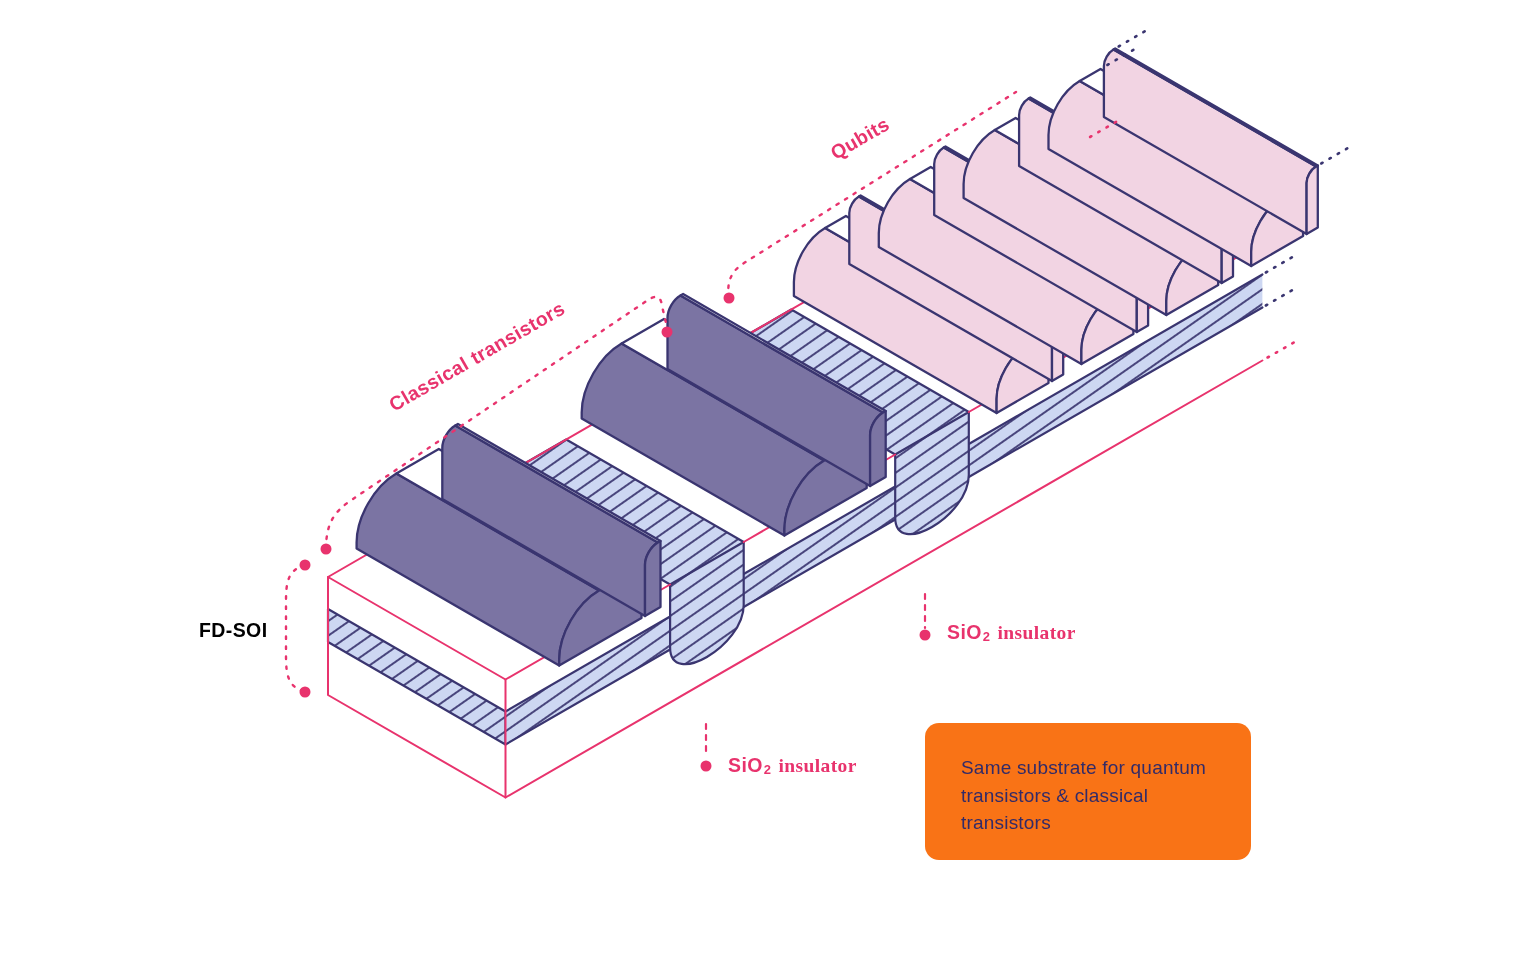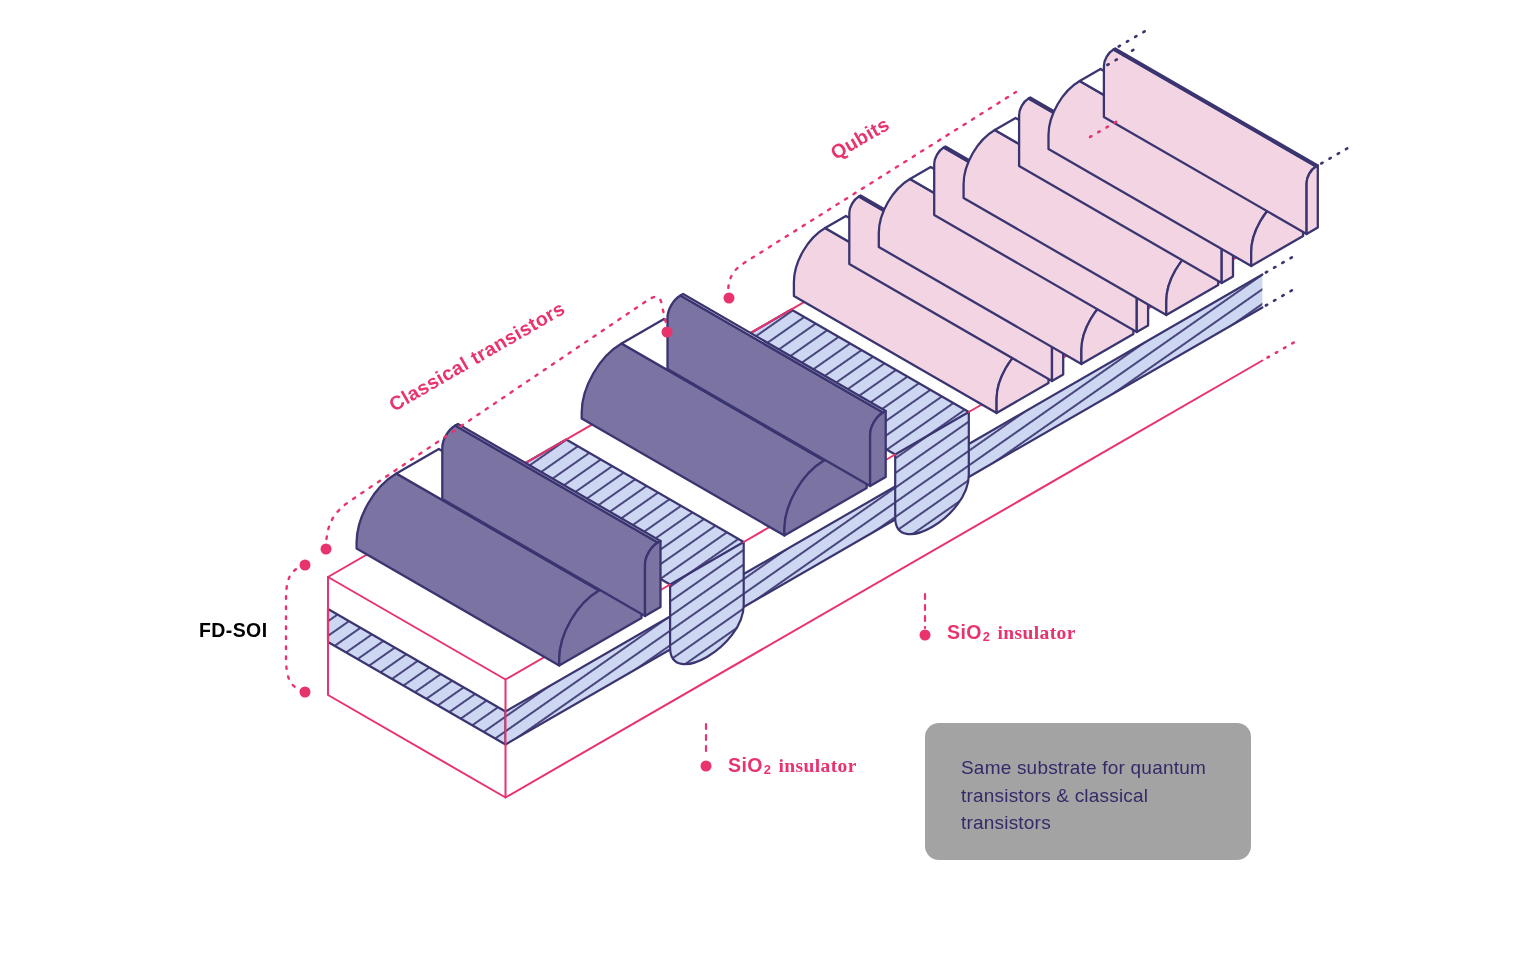--- a/index.html
+++ b/index.html
@@ -115,16 +115,16 @@
   <div class="lbl rot" id="lbl-qubits" style="left: 800px; top: 127px; width: 120px; color: rgb(232, 51, 109);">Qubits</div>
 
   <div class="lbl sio2" id="lbl-sio2-a" style="left: 728px; top: 754px; color: rgb(232, 51, 109);">
     <span>SiO</span><sub>2</sub><span class="rest">insulator</span>
   </div>
 
   <div class="lbl sio2" id="lbl-sio2-b" style="left: 947px; top: 621px; color: rgb(232, 51, 109);">
     <span>SiO</span><sub>2</sub><span class="rest">insulator</span>
   </div>
 
-  <div id="infobox" style="background: #a3a3a3; color: rgb(50, 43, 104);">
+  <div id="infobox" style="background: #f97316; color: rgb(50, 43, 104);">
     <div class="inner">Same substrate for quantum transistors &amp; classical transistors</div>
   </div>
 </div>
 
 </body></html>

